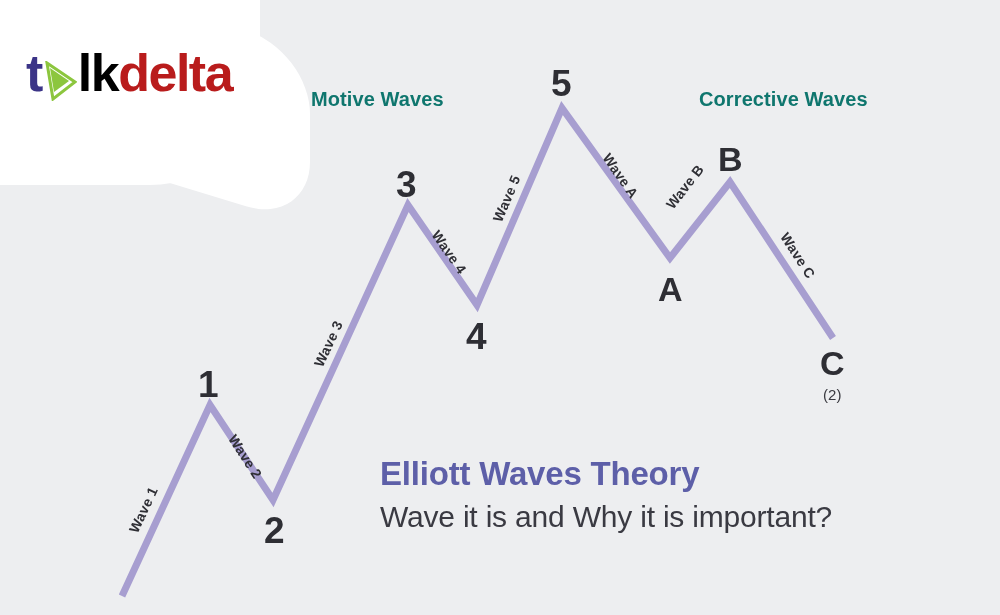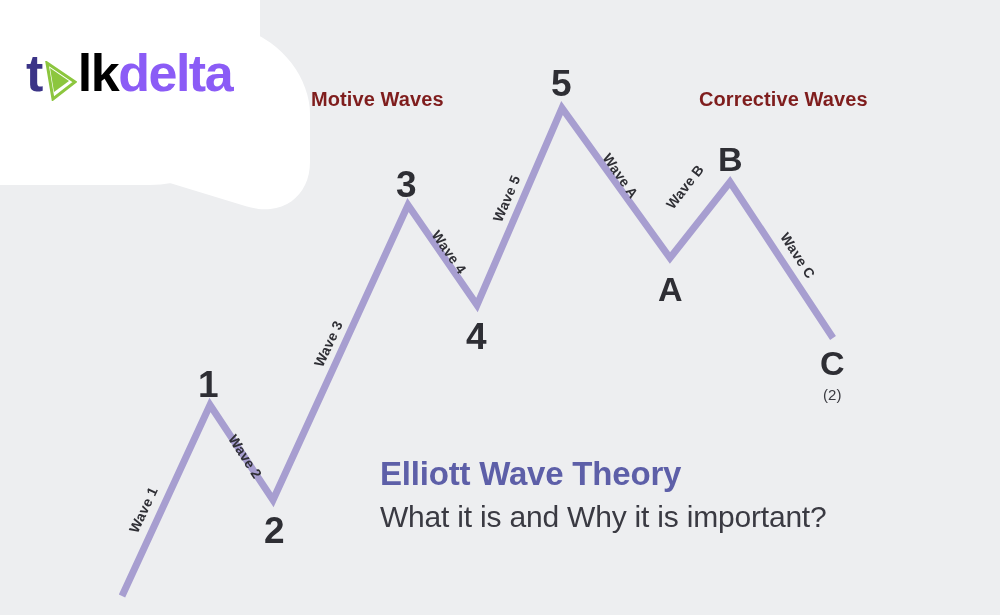--- a/index.html
+++ b/index.html
@@ -55,38 +55,38 @@
   .logo-text {
     font-size: 52px;
     font-weight: 700;
     letter-spacing: -1.5px;
     line-height: 1;
     display: flex;
     align-items: baseline;
   }
   .logo-t { color: #3b3487; }
   .logo-lk { color: #000000; }
-  .logo-delta { color: #8b5cf6; }
+  .logo-delta { color: #b91c1c; }
   .logo-tri {
     display: inline-block;
     position: relative;
     width: 34px;
     height: 40px;
     margin: 0 1px;
     align-self: flex-end;
     top: 2px;
   }
   .logo-tri svg { display:block; }
 
   
   .section-label {
     position: absolute;
     font-size: 20px;
     font-weight: 700;
-    color: #7f1d1d;
+    color: #0f766e;
     letter-spacing: 0.1px;
     white-space: nowrap;
     text-align: right;
   }
   #motive-waves-label { left: 311px; top: 88px; }
   #corrective-waves-label { left: 651px; top: 88px; margin-left: 48px; }
 
   
   #wave-chart {
     position: absolute;
@@ -192,17 +192,17 @@
   <div class="seg-label" style="left:133px; top:524px; transform: rotate(-65deg);">Wave 1</div>
   <div class="seg-label" style="left:232px; top:428px; transform: rotate(57deg);">Wave 2</div>
   <div class="seg-label" style="left:318px; top:358px; transform: rotate(-65deg);">Wave 3</div>
   <div class="seg-label" style="left:435px; top:224px; transform: rotate(55deg);">Wave 4</div>
   <div class="seg-label" style="left:497px; top:213px; transform: rotate(-67deg);">Wave 5</div>
   <div class="seg-label" style="left:606px; top:147px; transform: rotate(55deg);">Wave A</div>
   <div class="seg-label" style="left:669px; top:199px; transform: rotate(-52deg);">Wave B</div>
   <div class="seg-label" style="left:784px; top:226px; transform: rotate(57deg);">Wave C</div>
 
   <div id="title-block">
-    <div id="main-title">Elliott Wave Theory</div>
-    <div id="subtitle">What it is and Why it is important?</div>
+    <div id="main-title">Elliott Waves Theory</div>
+    <div id="subtitle">Wave it is and Why it is important?</div>
   </div>
 
 </div>
 
 </body></html>

